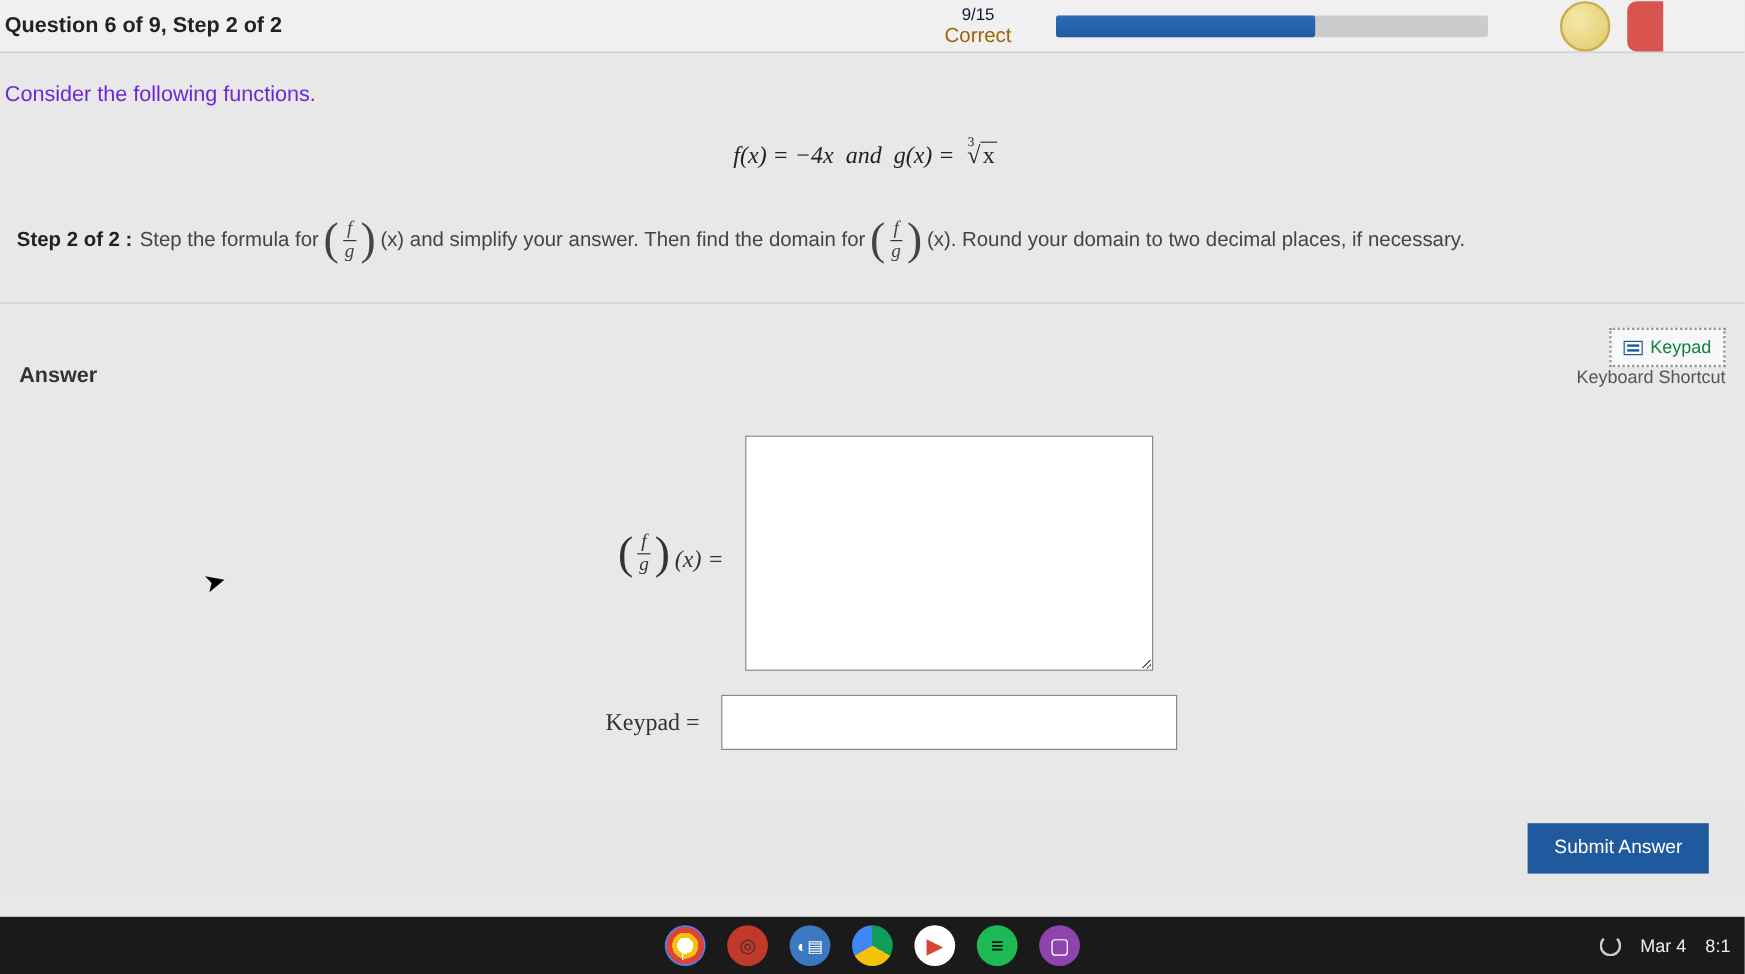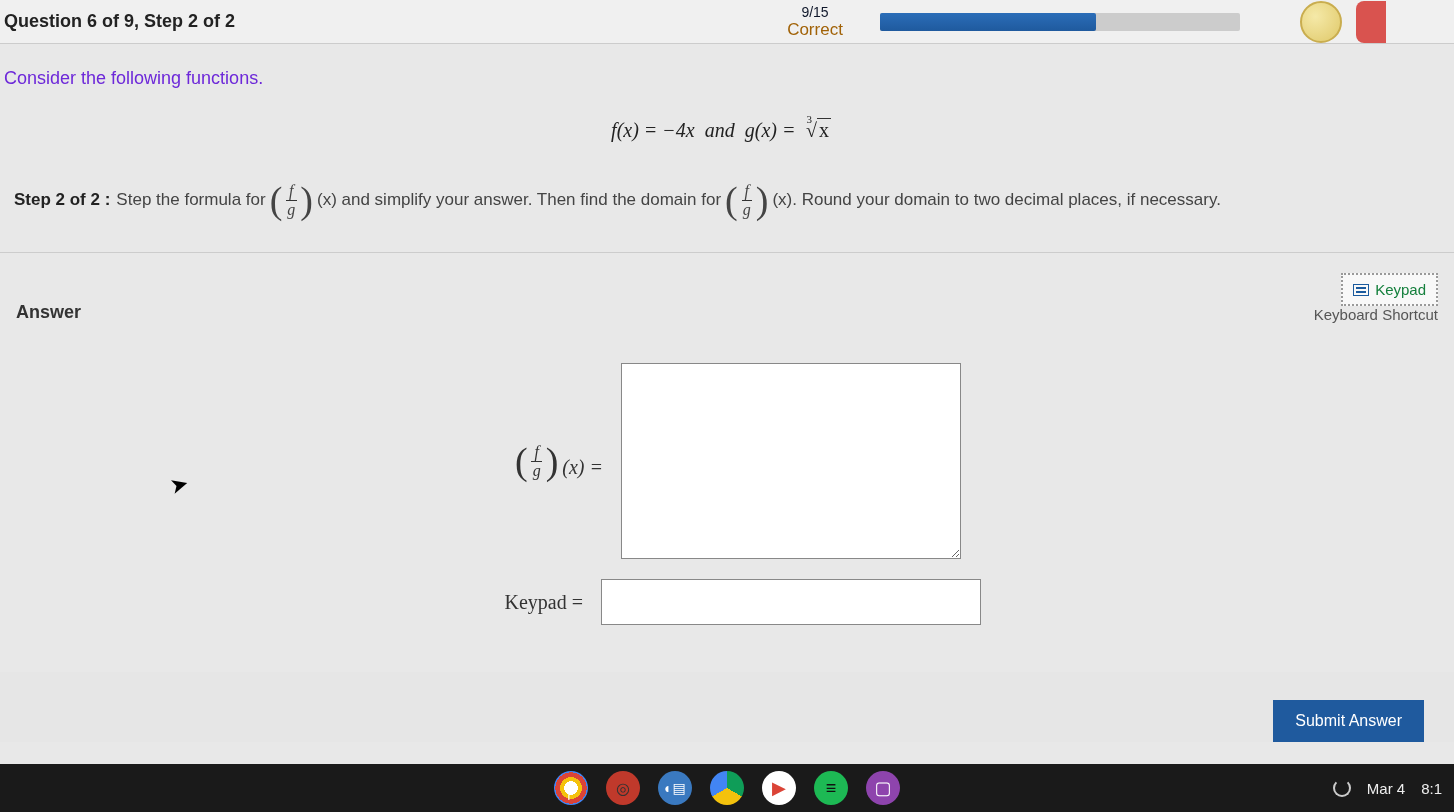--- a/index.html
+++ b/index.html
@@ -210,21 +210,21 @@
     }
     .submit-bar {
       position: absolute;
       top: 672px;
       left: 0;
       right: 0;
       height: 70px;
       background: rgba(230,230,230,0.9);
       display: flex;
       justify-content: flex-end;
-      align-items: flex-end;
+      align-items: center;
       padding-right: 30px;
     }
     .submit-btn {
       background: #1f5a9e;
       color: #fff;
       border: none;
       padding: 12px 22px;
       font-size: 16px;
       cursor: pointer;
     }

